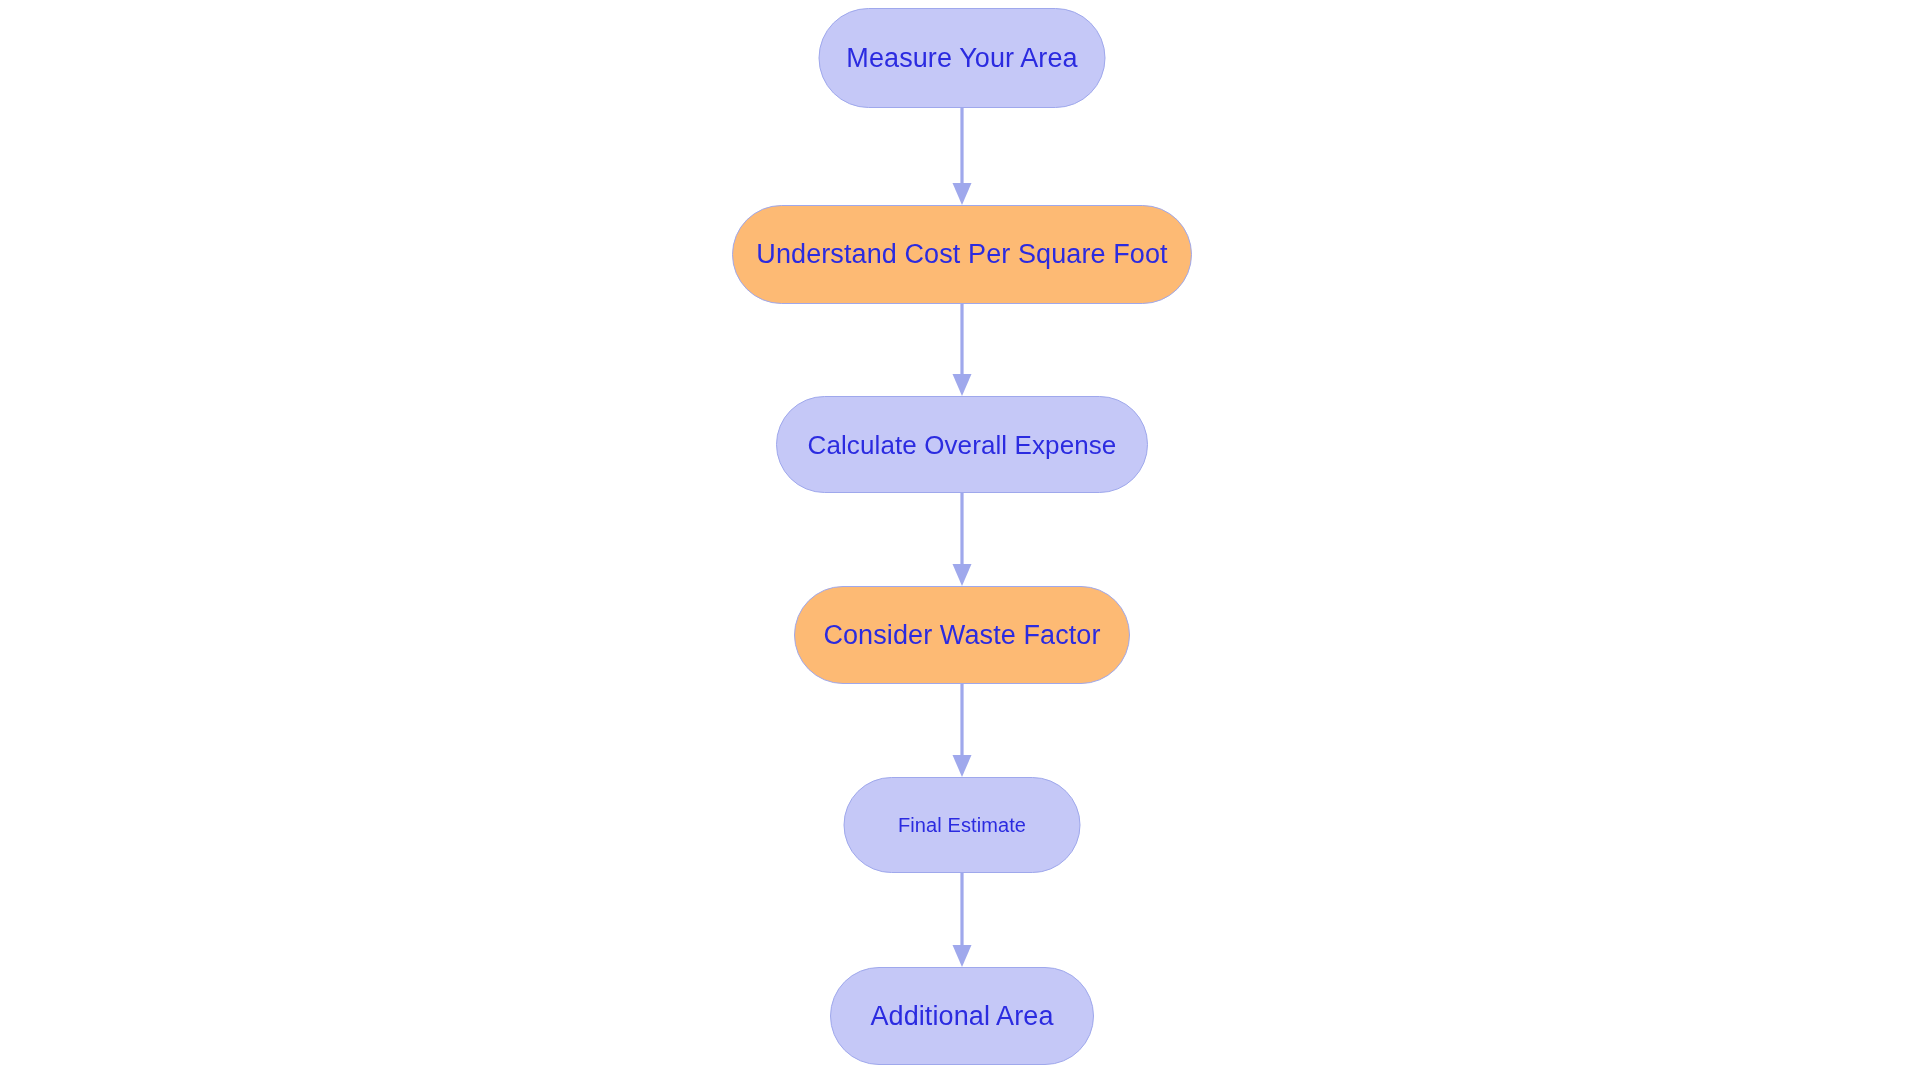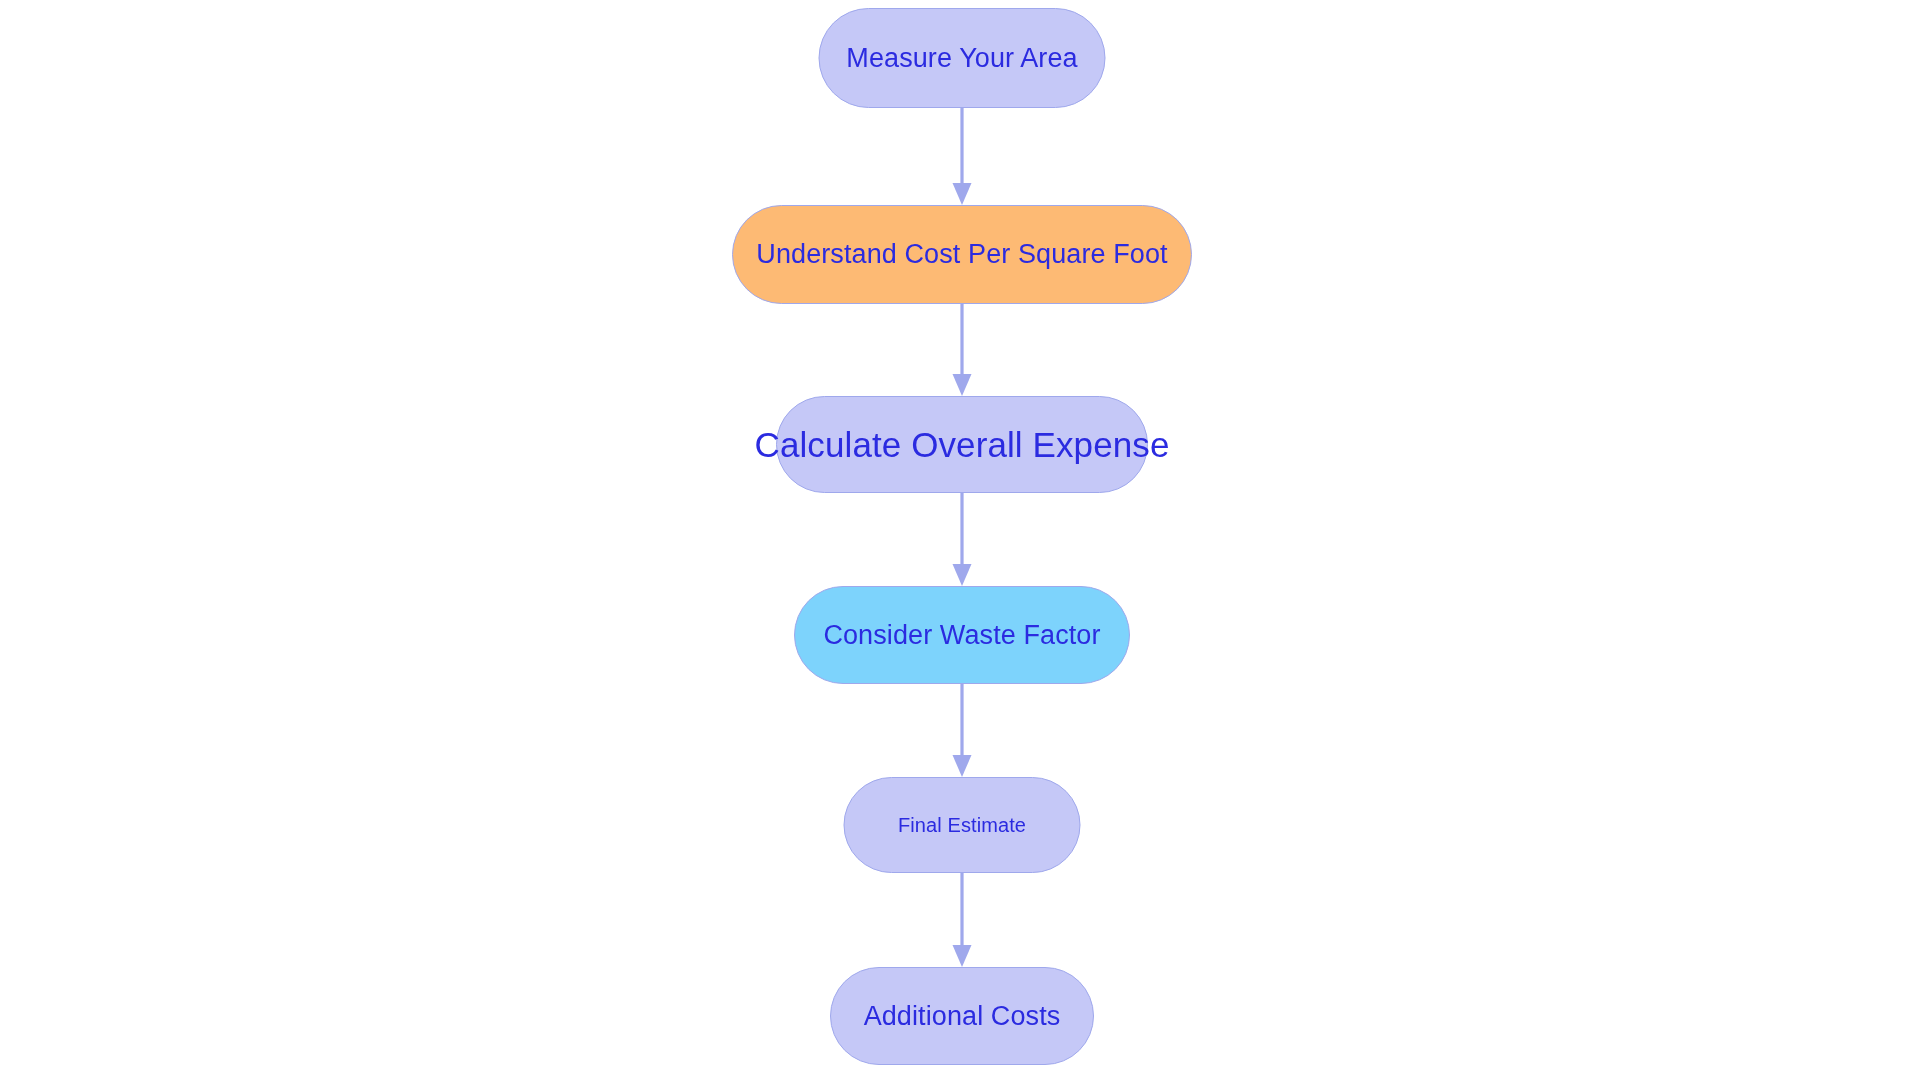--- a/index.html
+++ b/index.html
@@ -89,25 +89,25 @@
         <rect x="13.4" y="0" width="3.2" height="74" fill="#9fa8ec"></rect>
         <polygon points="5.5,72 24.5,72 15,94" fill="#9fa8ec"></polygon>
       </svg>
     </div>
     <div class="node" style="left: 962px; top: 8px; width: 287px; height: 100px; background: rgb(197, 200, 247); border-color: rgb(159, 168, 236); font-size: 27px;">
       <span class="node-label" style="color: rgb(43, 43, 224);">Measure Your Area</span>
     </div>
     <div class="node" style="left: 962px; top: 205px; width: 460px; height: 99px; background: #fdba74; border-color: rgb(159, 168, 236); font-size: 27px;">
       <span class="node-label" style="color: rgb(43, 43, 224);">Understand Cost Per Square Foot</span>
     </div>
-    <div class="node" style="left: 962px; top: 396px; width: 372px; height: 97px; background: rgb(197, 200, 247); border-color: rgb(159, 168, 236); font-size: 35px;">
+    <div class="node" style="left: 962px; top: 396px; width: 372px; height: 97px; background: rgb(197, 200, 247); border-color: rgb(159, 168, 236); font-size: 26px;">
       <span class="node-label" style="color: rgb(43, 43, 224);">Calculate Overall Expense</span>
     </div>
-    <div class="node" style="left: 962px; top: 586px; width: 336px; height: 98px; background: #7dd3fc; border-color: rgb(159, 168, 236); font-size: 27px;">
+    <div class="node" style="left: 962px; top: 586px; width: 336px; height: 98px; background: #fdba74; border-color: rgb(159, 168, 236); font-size: 27px;">
       <span class="node-label" style="color: rgb(43, 43, 224);">Consider Waste Factor</span>
     </div>
     <div class="node" style="left: 962px; top: 777px; width: 237px; height: 96px; background: rgb(197, 200, 247); border-color: rgb(159, 168, 236); font-size: 20px;">
       <span class="node-label" style="color: rgb(43, 43, 224);">Final Estimate</span>
     </div>
     <div class="node" style="left: 962px; top: 967px; width: 264px; height: 98px; background: rgb(197, 200, 247); border-color: rgb(159, 168, 236); font-size: 27px;">
-      <span class="node-label" style="color: rgb(43, 43, 224);">Additional Costs</span>
+      <span class="node-label" style="color: rgb(43, 43, 224);">Additional Area</span>
     </div>
   </div>
 
 </body></html>

